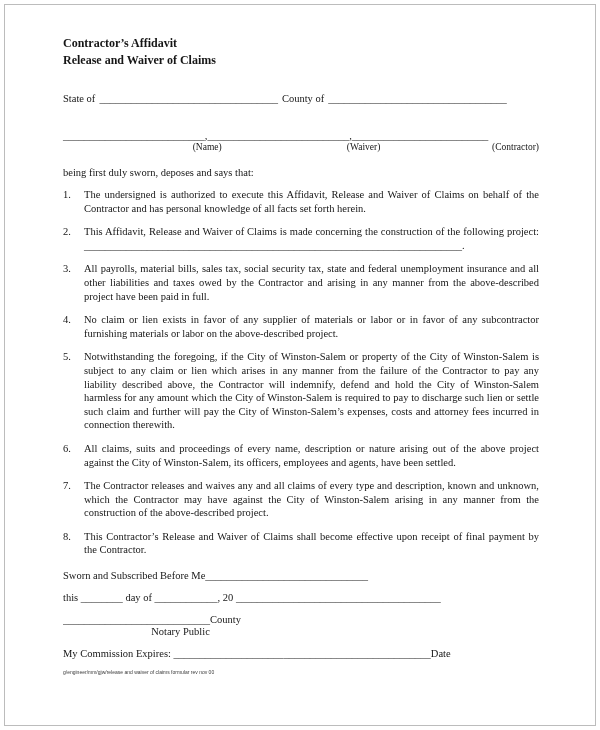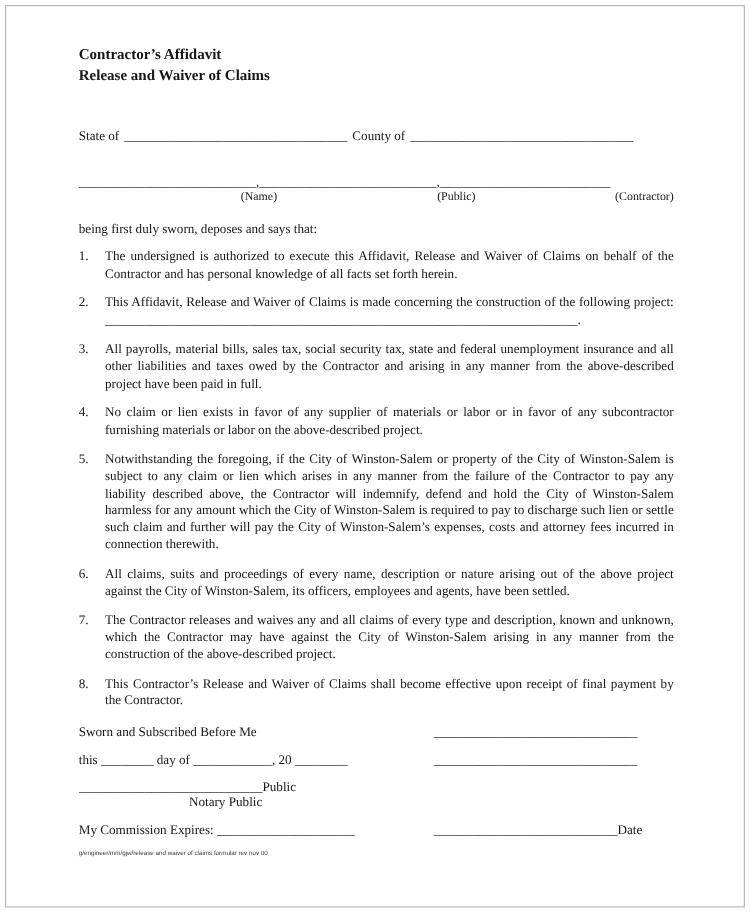--- a/index.html
+++ b/index.html
@@ -24,21 +24,21 @@
   }
   .title-block { text-align: left; font-weight: bold; font-size: 12px; line-height: 17px; }
   .preamble-row {
     display: flex;
     align-items: baseline;
     margin-top: 24px;
     font-size: 10.5px;
     white-space: nowrap;
   }
   .preamble-row .lbl { flex: none; padding-right: 4px; }
-  .preamble-row .lbl2 { flex: none; padding: 0 4px; margin-top: 11px; }
+  .preamble-row .lbl2 { flex: none; padding: 0 4px; }
   .blank { letter-spacing: 0; white-space: nowrap; }
   .party-blanks {
     margin-top: 26px;
     font-size: 10.5px;
     display: flex;
     white-space: nowrap;
   }
   .party-labels {
     display: flex;
     font-size: 9.5px;
@@ -51,21 +51,20 @@
     display: flex;
     margin-top: 10px;
     font-size: 10.5px;
     line-height: 13.6px;
   }
   .item .num { flex: none; width: 21px; }
   .item .txt { flex: 1; text-align: justify; }
   .notary { margin-top: 13px; font-size: 10.5px; }
   .n-row {
     display: flex;
-    justify-content: space-between;
     align-items: flex-end;
     margin-top: 11px;
     white-space: nowrap;
   }
   .n-left { flex: none; }
   .n-right { flex: none; width: 192px; overflow: hidden; }
   .notary-label-row { margin-top: 1px; font-size: 10.5px; }
   .notary-label-row span { display: inline-block; width: 235px; text-align: center; }
   .footnote {
     margin-top: 10px;
@@ -93,21 +92,21 @@
     <span class="blank">__________________________________</span>
   </div>
 
   <div class="party-blanks">
     <span class="blank">___________________________,</span>
     <span class="blank">___________________________,</span>
     <span class="blank">__________________________</span>
   </div>
   <div class="party-labels">
     <span>(Name)</span>
-    <span>(Public)</span>
+    <span>(Waiver)</span>
     <span>(Contractor)</span>
   </div>
 
   <div class="intro-line">being first duly sworn, deposes and says that:</div>
 
   <div class="items">
     <div class="item">
       <span class="num">1.</span>
       <span class="txt">The undersigned is authorized to execute this Affidavit, Release and Waiver of Claims on behalf of the Contractor and has personal knowledge of all facts set forth herein.</span>
     </div>
@@ -147,21 +146,21 @@
       <span class="n-left">Sworn and Subscribed Before Me</span>
       <span class="n-right blank">_______________________________</span>
     </div>
 
     <div class="n-row">
       <span class="n-left">this ________ day of ____________, 20 ________</span>
       <span class="n-right blank">_______________________________</span>
     </div>
 
     <div class="n-row">
-      <span class="n-right"><span class="blank">____________________________</span><span>Public</span></span>
+      <span class="n-right"><span class="blank">____________________________</span><span>County</span></span>
     </div>
 
     <div class="notary-label-row">
       <span>Notary Public</span>
     </div>
 
     <div class="n-row">
       <span class="n-left"><span>My Commission Expires:</span> <span class="blank">_____________________</span></span>
       <span class="n-right"><span class="blank">____________________________</span><span>Date</span></span>
     </div>

